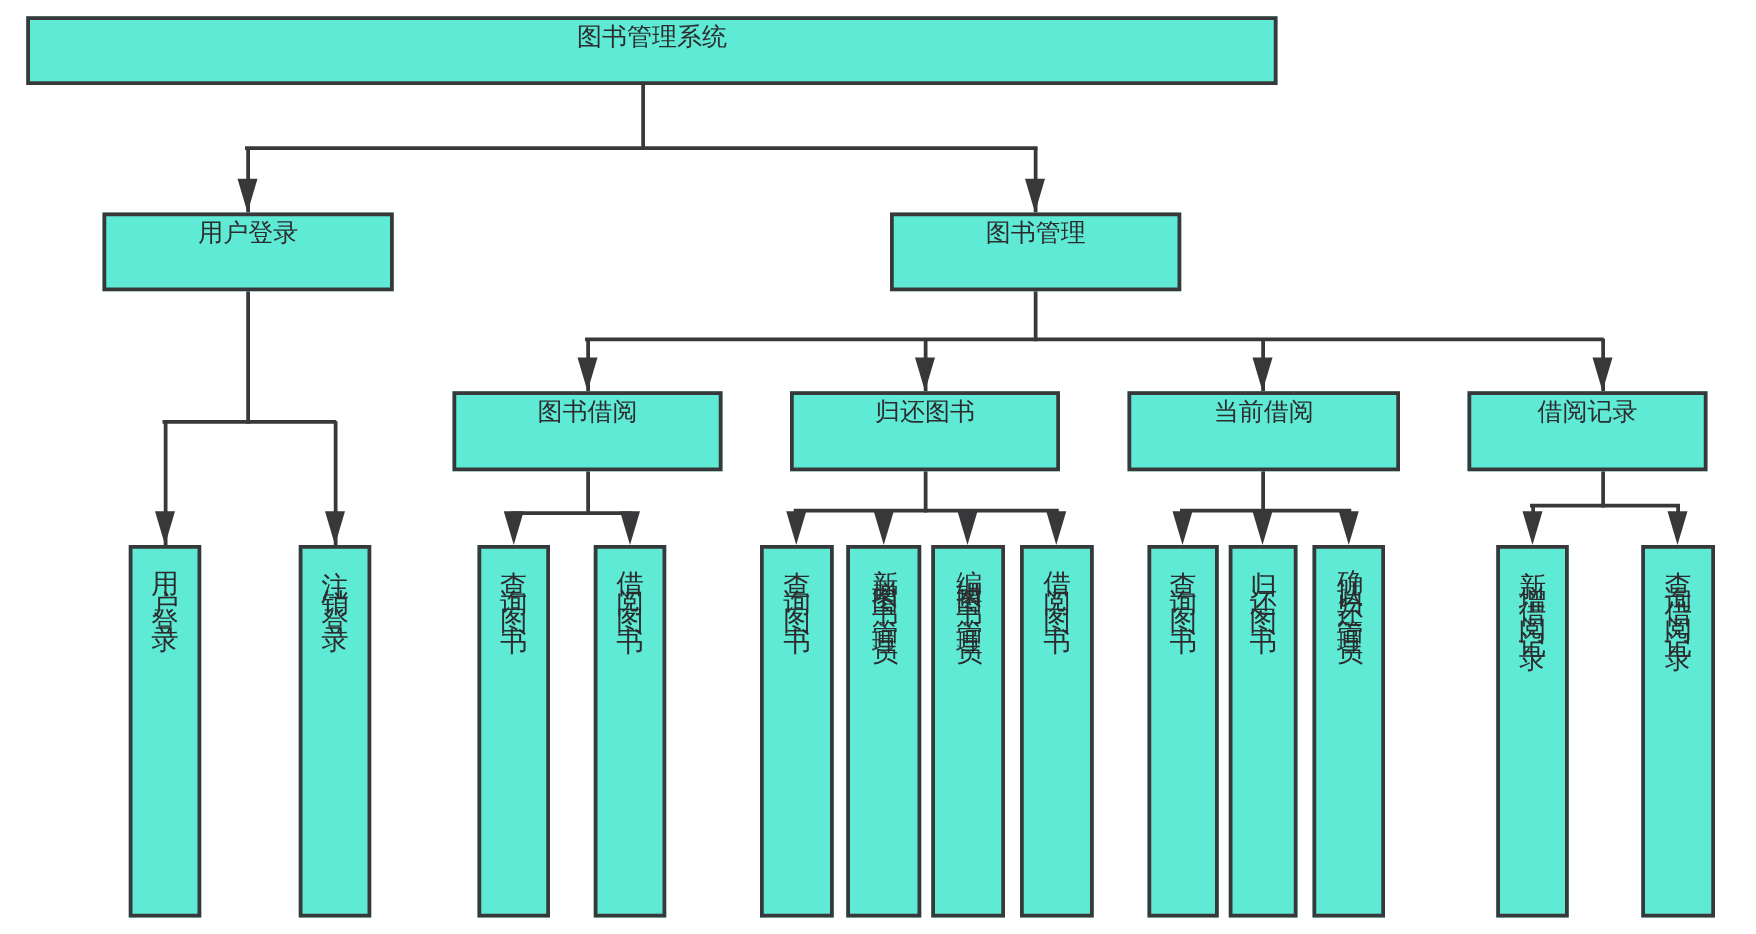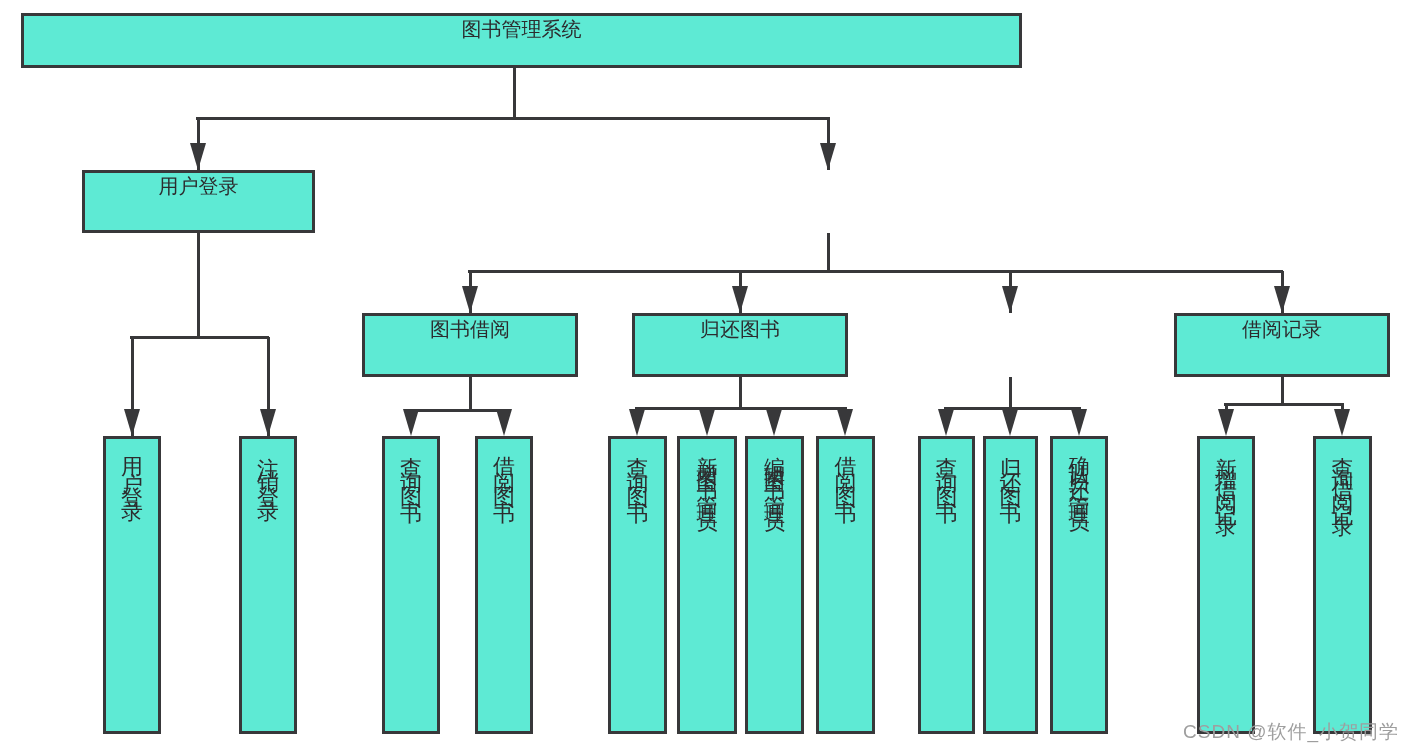--- a/index.html
+++ b/index.html
@@ -87,28 +87,34 @@
   <div class="arrow" style="left:1218px;top:409px;"></div>
   <div class="arrow" style="left:1334px;top:409px;"></div>
 
   <div class="box" style="left:21px;top:13px;width:1001px;height:55px;">
       <span>图书管理系统</span>
     </div>
 
   <div class="box" style="left:82px;top:170px;width:233px;height:63px;">
       <span>用户登录</span>
     </div>
+  <div class="box" style="left:712px;top:170px;width:233px;height:63px;">
+      <span>图书管理</span>
+    </div>
 
   <div class="box" style="left:362px;top:313px;width:216px;height:64px;">
       <span>图书借阅</span>
     </div>
   <div class="box" style="left:632px;top:313px;width:216px;height:64px;">
       <span>归还图书</span>
     </div>
-  <div class="box" style="left:1174px;top:313px;width:216px;height:64px;">
+  <div class="box" style="left:902px;top:313px;width:218px;height:64px;">
+      <span>当前借阅</span>
+    </div>
+  <div class="box" style="left:1174px;top:313px;width:192px;height:64px;">
       <span>借阅记录</span>
     </div>
 
   <div class="box leaf ls4" style="left:103px;top:436px;width:58px;height:298px;">
       <span>用户登录</span>
     </div>
   <div class="box leaf ls4" style="left:239px;top:436px;width:58px;height:298px;">
       <span>注销登录</span>
     </div>
 
@@ -142,15 +148,14 @@
       <span>确认归还（管理员）</span>
     </div>
 
   <div class="box leaf ls6" style="left:1197px;top:436px;width:58px;height:298px;">
       <span>新增借阅记录</span>
     </div>
   <div class="box leaf ls6" style="left:1313px;top:436px;width:59px;height:298px;">
       <span>查询借阅记录</span>
     </div>
 
-  <div class="watermark">CSDN @软件_小贺同学</div>
 
 </div>
 
 </body></html>

